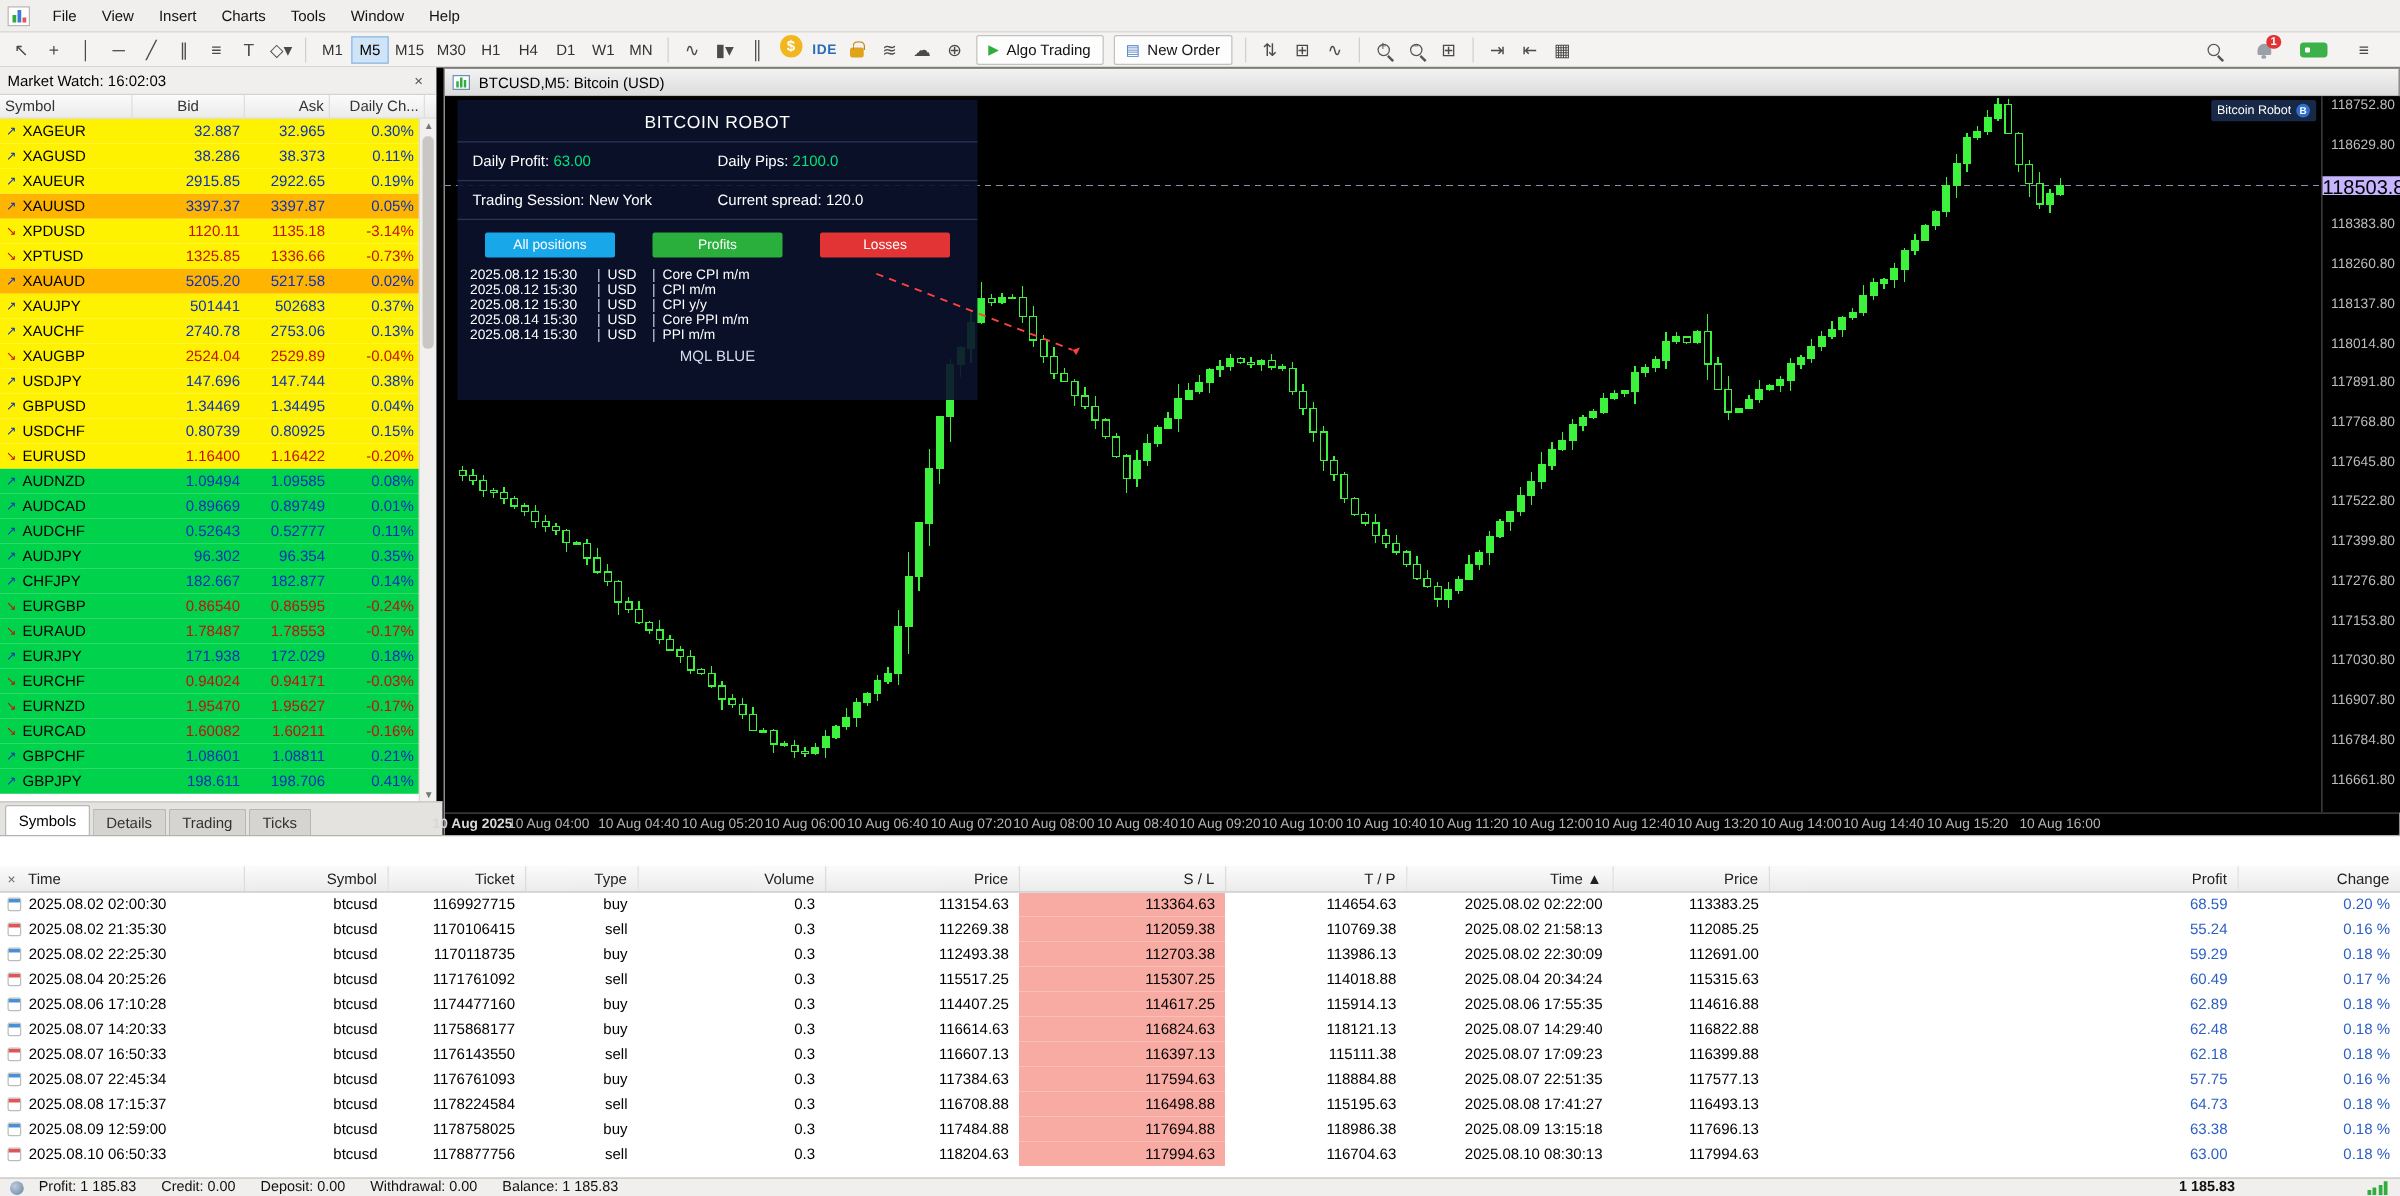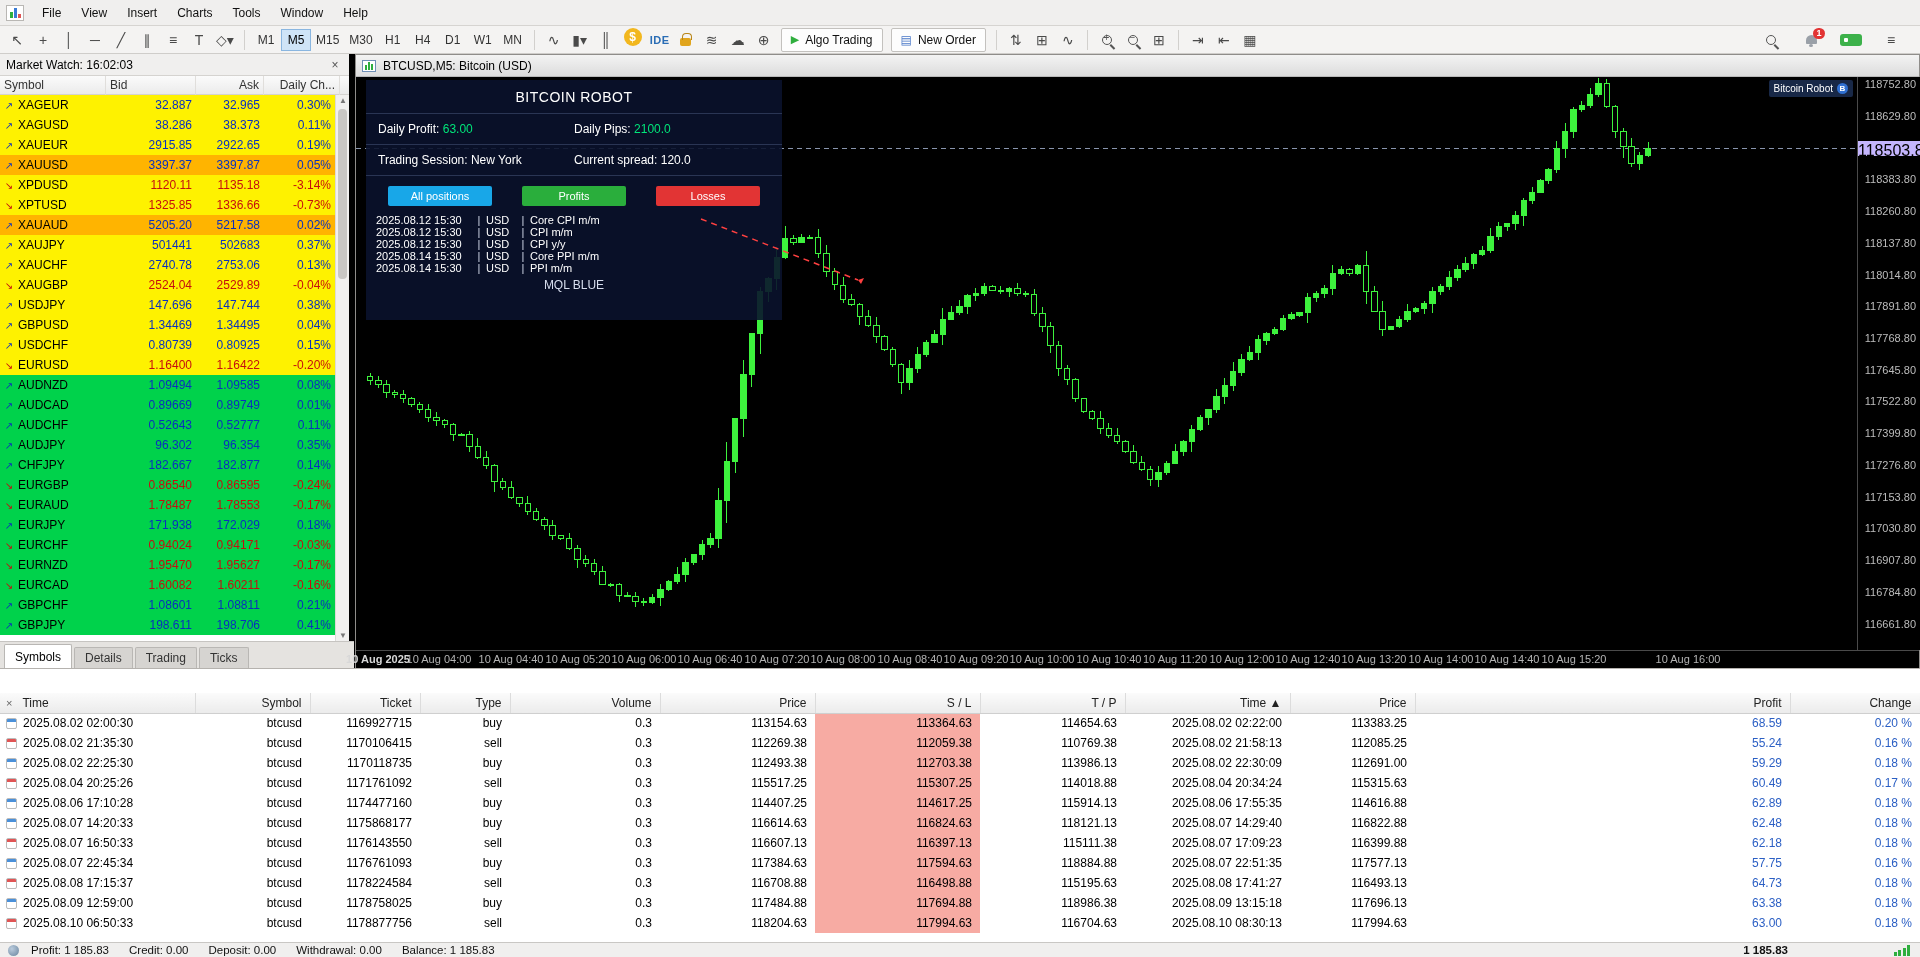--- a/index.html
+++ b/index.html
@@ -219,21 +219,21 @@
     </div>
 </div>
 
 <div class="mw">
   <div class="mw-head">
     <span>Market Watch: 16:02:03</span>
     <span class="xbtn">×</span>
   </div>
   <div class="mw-cols" id="mw-cols">
       <div class="mwc" style="width: 106px;">Symbol</div>
-      <div class="mwc" style="width: 90px; text-align: left;">Bid</div>
+      <div class="mwc" style="width: 90px; text-align: center;">Bid</div>
       <div class="mwc" style="width: 68px; text-align: right;">Ask</div>
       <div class="mwc" style="width: 76px; text-align: right;">Daily Ch...</div>
     </div>
   <div class="mw-body" id="mw-body">
       <div class="mw-row bg-yellow">
         <span class="arw up">↗</span>
         <span class="sym">XAGEUR</span>
         <span class="bid up">32.887</span>
         <span class="ask up">32.965</span>
         <span class="chg up">0.30%</span>
@@ -868,21 +868,21 @@
       <div class="tl" style="left: 620px;">10 Aug 09:20</div>
       <div class="tl" style="left: 686px;">10 Aug 10:00</div>
       <div class="tl" style="left: 753px;">10 Aug 10:40</div>
       <div class="tl" style="left: 819px;">10 Aug 11:20</div>
       <div class="tl" style="left: 886px;">10 Aug 12:00</div>
       <div class="tl" style="left: 952px;">10 Aug 12:40</div>
       <div class="tl" style="left: 1018px;">10 Aug 13:20</div>
       <div class="tl" style="left: 1085px;">10 Aug 14:00</div>
       <div class="tl" style="left: 1151px;">10 Aug 14:40</div>
       <div class="tl" style="left: 1218px;">10 Aug 15:20</div>
-      <div class="tl" style="left: 1332px;">10 Aug 16:00</div>
+      <div class="tl" style="left: 1292px;">10 Aug 16:00</div>
     </div>
 </div>
 
 <div class="toolbox">
   <table class="hist">
     <colgroup>
       <col style="width:195px">
         <col style="width:115px">
         <col style="width:110px">
         <col style="width:90px">

